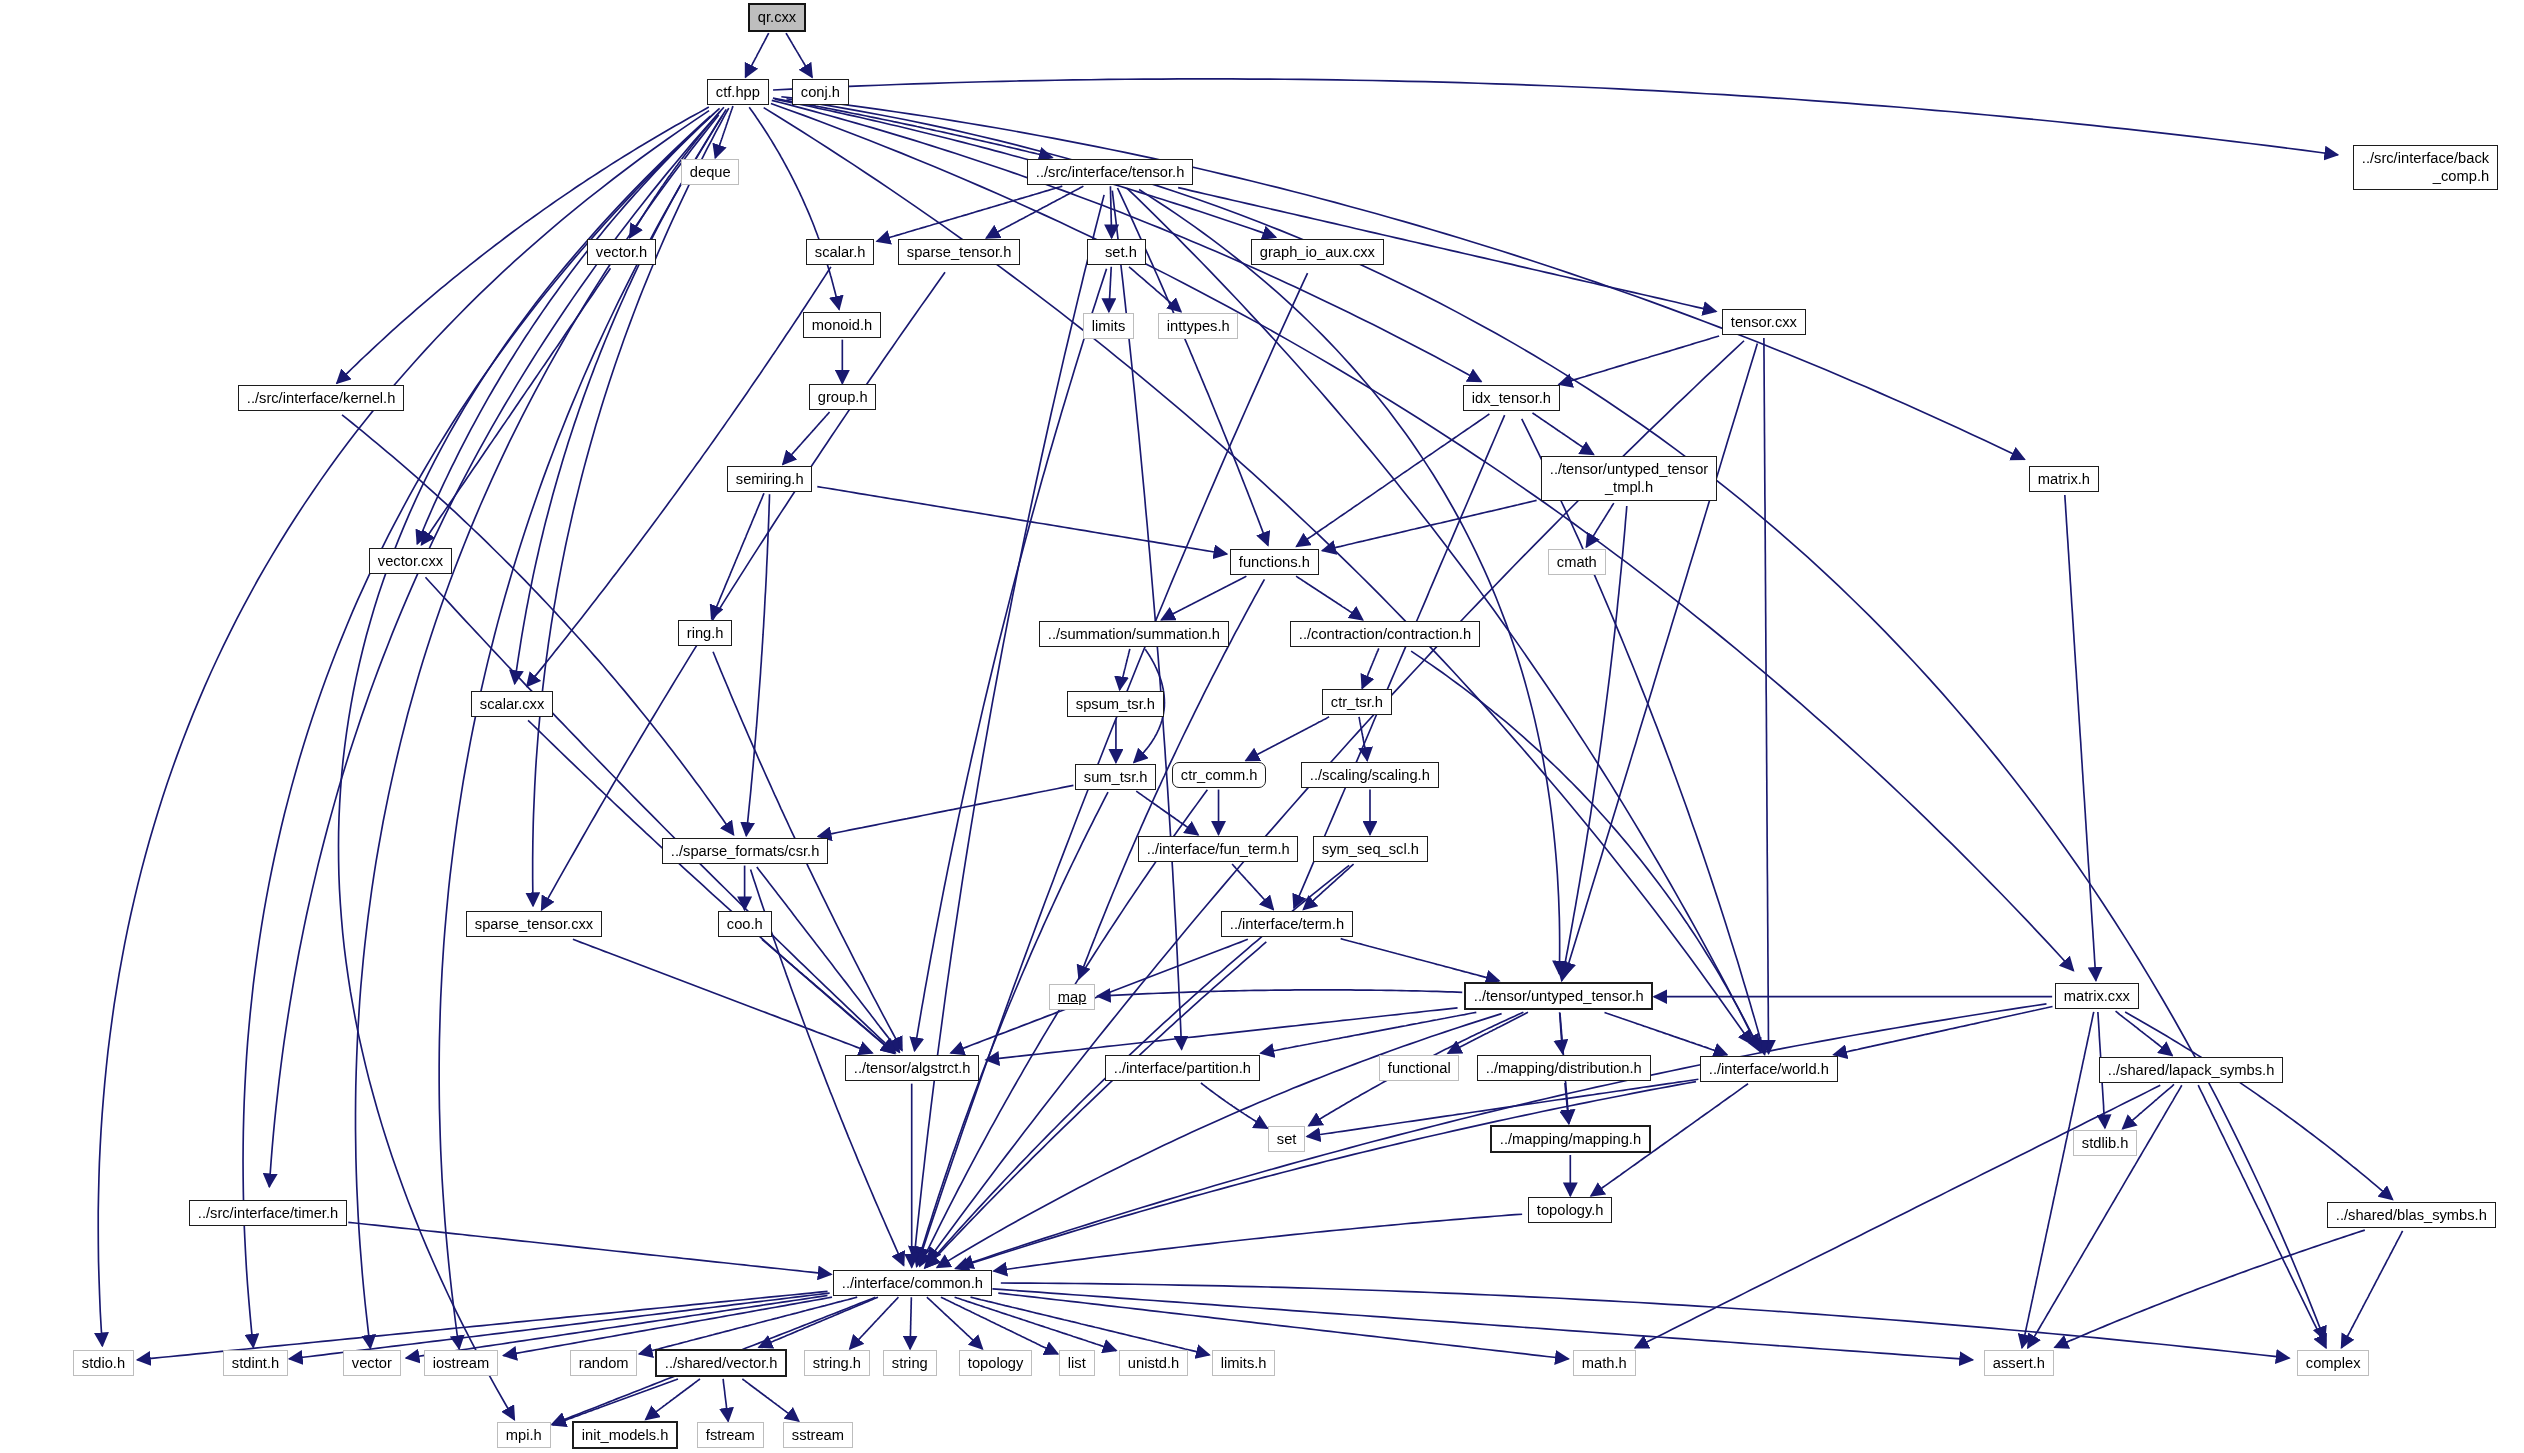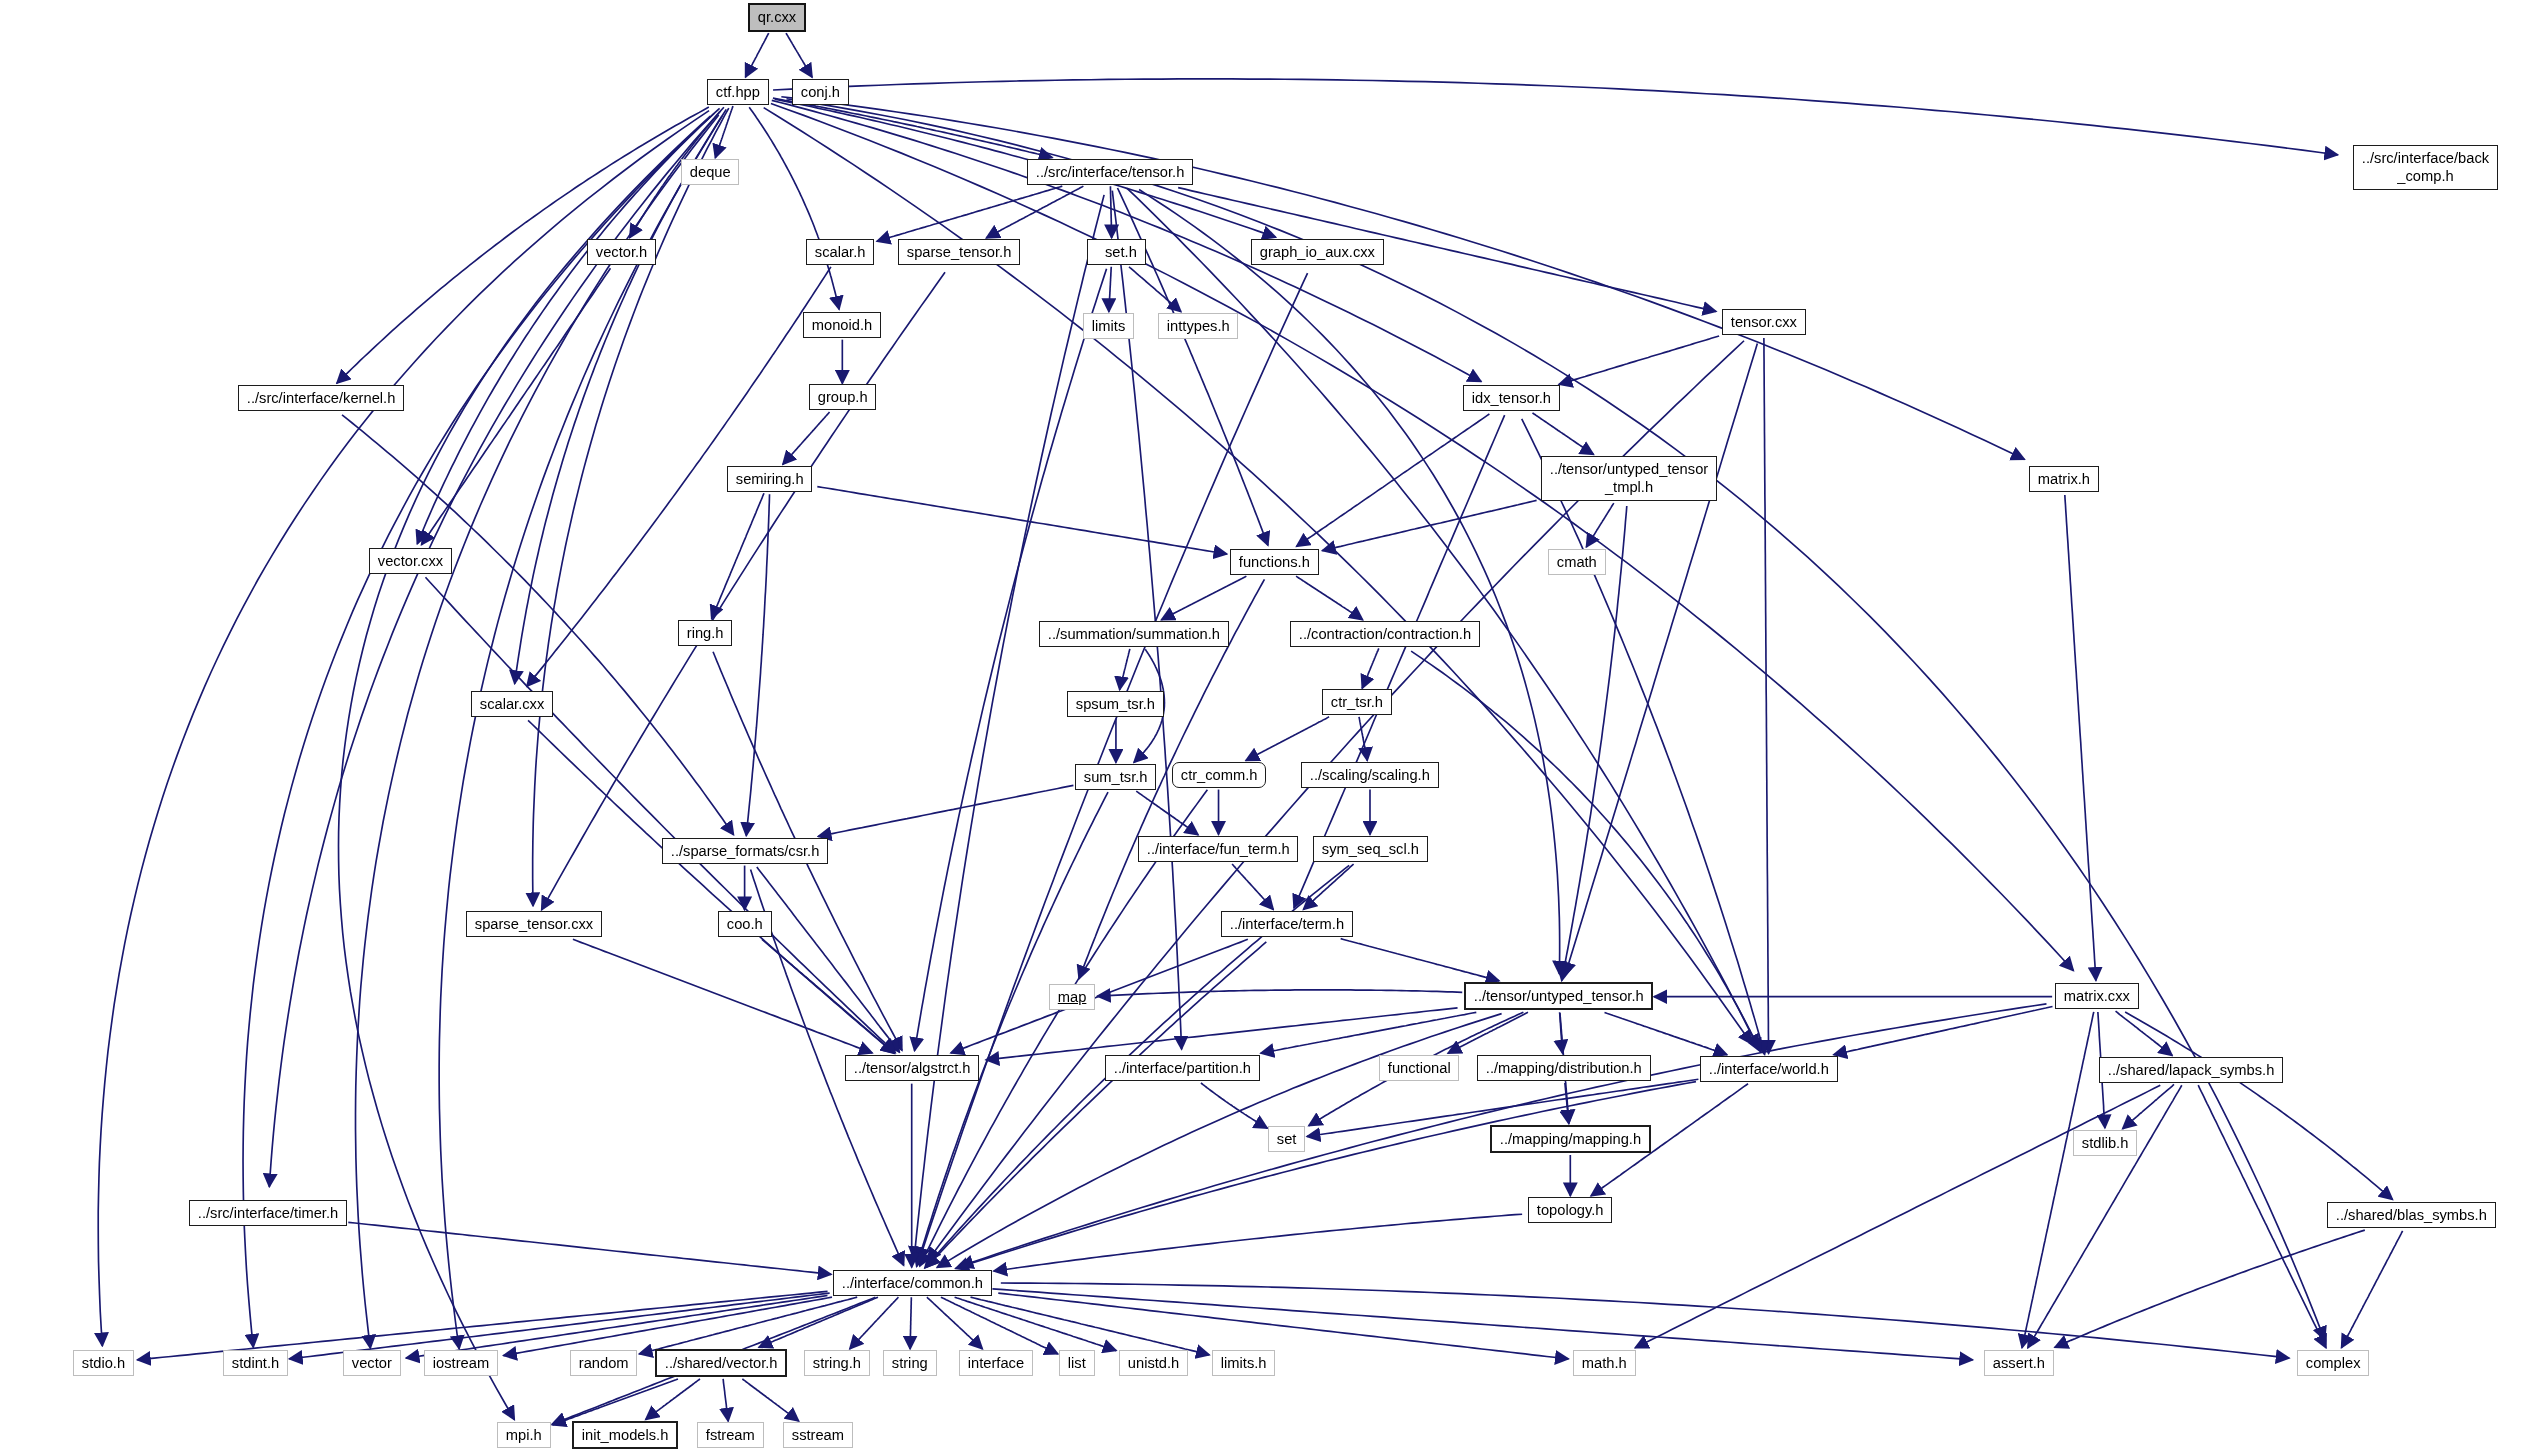--- a/index.html
+++ b/index.html
@@ -163,21 +163,21 @@
         <path d="M740.0,1411.2L740.1,1412.0L740.2,1412.7L740.3,1413.5L740.3,1414.3L740.4,1415.0L740.5,1415.8L740.6,1416.6L740.7,1417.4L740.8,1418.1L740.9,1418.9L741.0,1419.7L741.1,1420.4L741.2,1421.2L741.3,1422.0L741.4,1422.8L741.5,1423.5L741.6,1424.3L741.7,1425.1L741.7,1425.8L741.8,1426.6L741.9,1427.4L742.0,1428.1L742.1,1428.9L742.2,1429.7L742.3,1430.5L742.4,1431.2L742.5,1432.0L742.6,1432.8L742.7,1433.5L742.8,1434.3L742.9,1435.1L743.0,1435.9L743.1,1436.6L743.2,1437.4L743.3,1438.2L743.3,1438.9L743.4,1439.7L743.5,1440.5L743.6,1441.3L743.7,1442.0L743.8,1442.8L743.9,1443.6L744.0,1444.3L744.1,1445.1L744.2,1445.9L744.3,1446.6L744.4,1447.4L744.5,1448.2L744.6,1449.0L744.7,1449.7L744.8,1450.5L744.8,1451.3L744.9,1452.0L745.0,1452.8L745.1,1453.6L745.2,1454.4" fill="none" stroke="#191970" stroke-width="1.7" marker-end="url(#arrow)"></path>
         <path d="M759.7,1411.2L760.7,1412.0L761.7,1412.7L762.8,1413.5L763.8,1414.3L764.8,1415.0L765.8,1415.8L766.9,1416.6L767.9,1417.4L768.9,1418.1L770.0,1418.9L771.0,1419.7L772.0,1420.4L773.1,1421.2L774.1,1422.0L775.1,1422.8L776.2,1423.5L777.2,1424.3L778.2,1425.1L779.2,1425.8L780.3,1426.6L781.3,1427.4L782.3,1428.1L783.4,1428.9L784.4,1429.7L785.4,1430.5L786.5,1431.2L787.5,1432.0L788.5,1432.8L789.6,1433.5L790.6,1434.3L791.6,1435.1L792.7,1435.9L793.7,1436.6L794.7,1437.4L795.8,1438.2L796.8,1438.9L797.8,1439.7L798.8,1440.5L799.9,1441.3L800.9,1442.0L801.9,1442.8L803.0,1443.6L804.0,1444.3L805.0,1445.1L806.1,1445.9L807.1,1446.6L808.1,1447.4L809.2,1448.2L810.2,1449.0L811.2,1449.7L812.3,1450.5L813.3,1451.3L814.3,1452.0L815.3,1452.8L816.4,1453.6L817.4,1454.4" fill="none" stroke="#191970" stroke-width="1.7" marker-end="url(#arrow)"></path>
       </g>
   </svg>
   <div id="nodes">
       <div class="node root" id="node-qr_cxx" style="left: 748px; top: 3.4px;">qr.cxx</div>
       <div class="node project" id="node-ctf_hpp" style="left: 707px; top: 79px;">ctf.hpp</div>
       <div class="node project" id="node-conj_h" style="left: 792px; top: 79px;">conj.h</div>
       <div class="node system" id="node-deque" style="left: 681px; top: 159px;">deque</div>
       <div class="node project" id="node-tensor_h" style="left: 1027px; top: 159px;">../src/interface/tensor.h</div>
-      <div class="node project" id="node-back_comp_h" style="left: 2353px; top: 145px;">../src/interface/back
+      <div class="node project" id="node-back_comp_h" style="left: 2353px; top: 145px; text-align: right;">../src/interface/back
 _comp.h</div>
       <div class="node project" id="node-vector_h" style="left: 587px; top: 239px;">vector.h</div>
       <div class="node project" id="node-scalar_h" style="left: 806px; top: 239px;">scalar.h</div>
       <div class="node project" id="node-sparse_tensor_h" style="left: 898px; top: 239px;">sparse_tensor.h</div>
       <div class="node project" id="node-set_h" style="left: 1087px; top: 239px; padding-left: 17px;">set.h</div>
       <div class="node project" id="node-graph_io_aux_cxx" style="left: 1251px; top: 239px;">graph_io_aux.cxx</div>
       <div class="node project" id="node-tensor_cxx" style="left: 1722px; top: 309px;">tensor.cxx</div>
       <div class="node project" id="node-monoid_h" style="left: 803px; top: 312px;">monoid.h</div>
       <div class="node system" id="node-limits" style="left: 1083px; top: 313px;">limits</div>
       <div class="node system" id="node-inttypes_h" style="left: 1158px; top: 313px;">inttypes.h</div>
@@ -223,21 +223,21 @@
       <div class="node project" id="node-blas_symbs_h" style="left: 2327px; top: 1202px;">../shared/blas_symbs.h</div>
       <div class="node project" id="node-common_h" style="left: 833px; top: 1270px;">../interface/common.h</div>
       <div class="node system" id="node-stdio_h" style="left: 73px; top: 1350px;">stdio.h</div>
       <div class="node system" id="node-stdint_h" style="left: 223px; top: 1350px;">stdint.h</div>
       <div class="node system" id="node-vector" style="left: 343px; top: 1350px;">vector</div>
       <div class="node system" id="node-iostream" style="left: 424px; top: 1350px;">iostream</div>
       <div class="node system" id="node-random" style="left: 570px; top: 1350px;">random</div>
       <div class="node project bold" id="node-model_h" style="left: 655px; top: 1349px;">../shared/vector.h</div>
       <div class="node system" id="node-string_h" style="left: 804px; top: 1350px;">string.h</div>
       <div class="node system" id="node-string" style="left: 883px; top: 1350px;">string</div>
-      <div class="node system" id="node-algorithm" style="left: 959px; top: 1350px;">interface</div>
+      <div class="node system" id="node-algorithm" style="left: 959px; top: 1350px;">topology</div>
       <div class="node system" id="node-list" style="left: 1059px; top: 1350px;">list</div>
       <div class="node system" id="node-unistd_h" style="left: 1119px; top: 1350px;">unistd.h</div>
       <div class="node system" id="node-limits_h" style="left: 1212px; top: 1350px;">limits.h</div>
       <div class="node system" id="node-math_h" style="left: 1573px; top: 1350px;">math.h</div>
       <div class="node system" id="node-assert_h" style="left: 1984px; top: 1350px;">assert.h</div>
       <div class="node system" id="node-complex" style="left: 2297px; top: 1350px;">complex</div>
       <div class="node system" id="node-mpi_h" style="left: 497px; top: 1422px;">mpi.h</div>
       <div class="node project bold" id="node-init_models_h" style="left: 572px; top: 1421px;">init_models.h</div>
       <div class="node system" id="node-fstream" style="left: 697px; top: 1422px;">fstream</div>
       <div class="node system" id="node-sstream" style="left: 783px; top: 1422px;">sstream</div>

